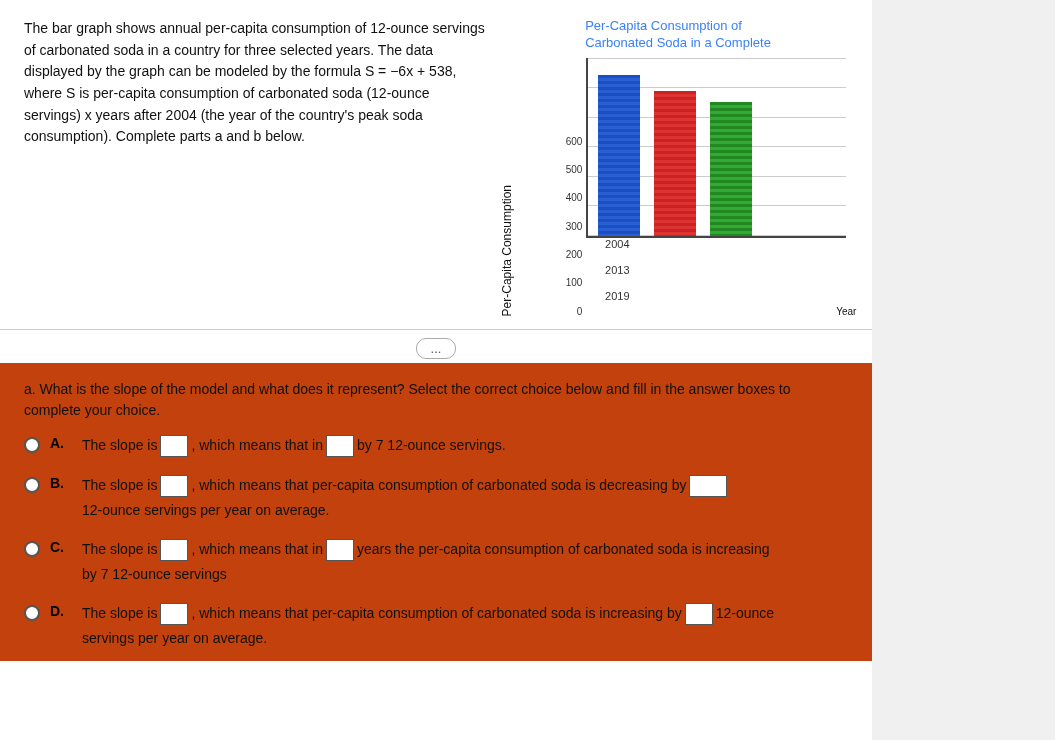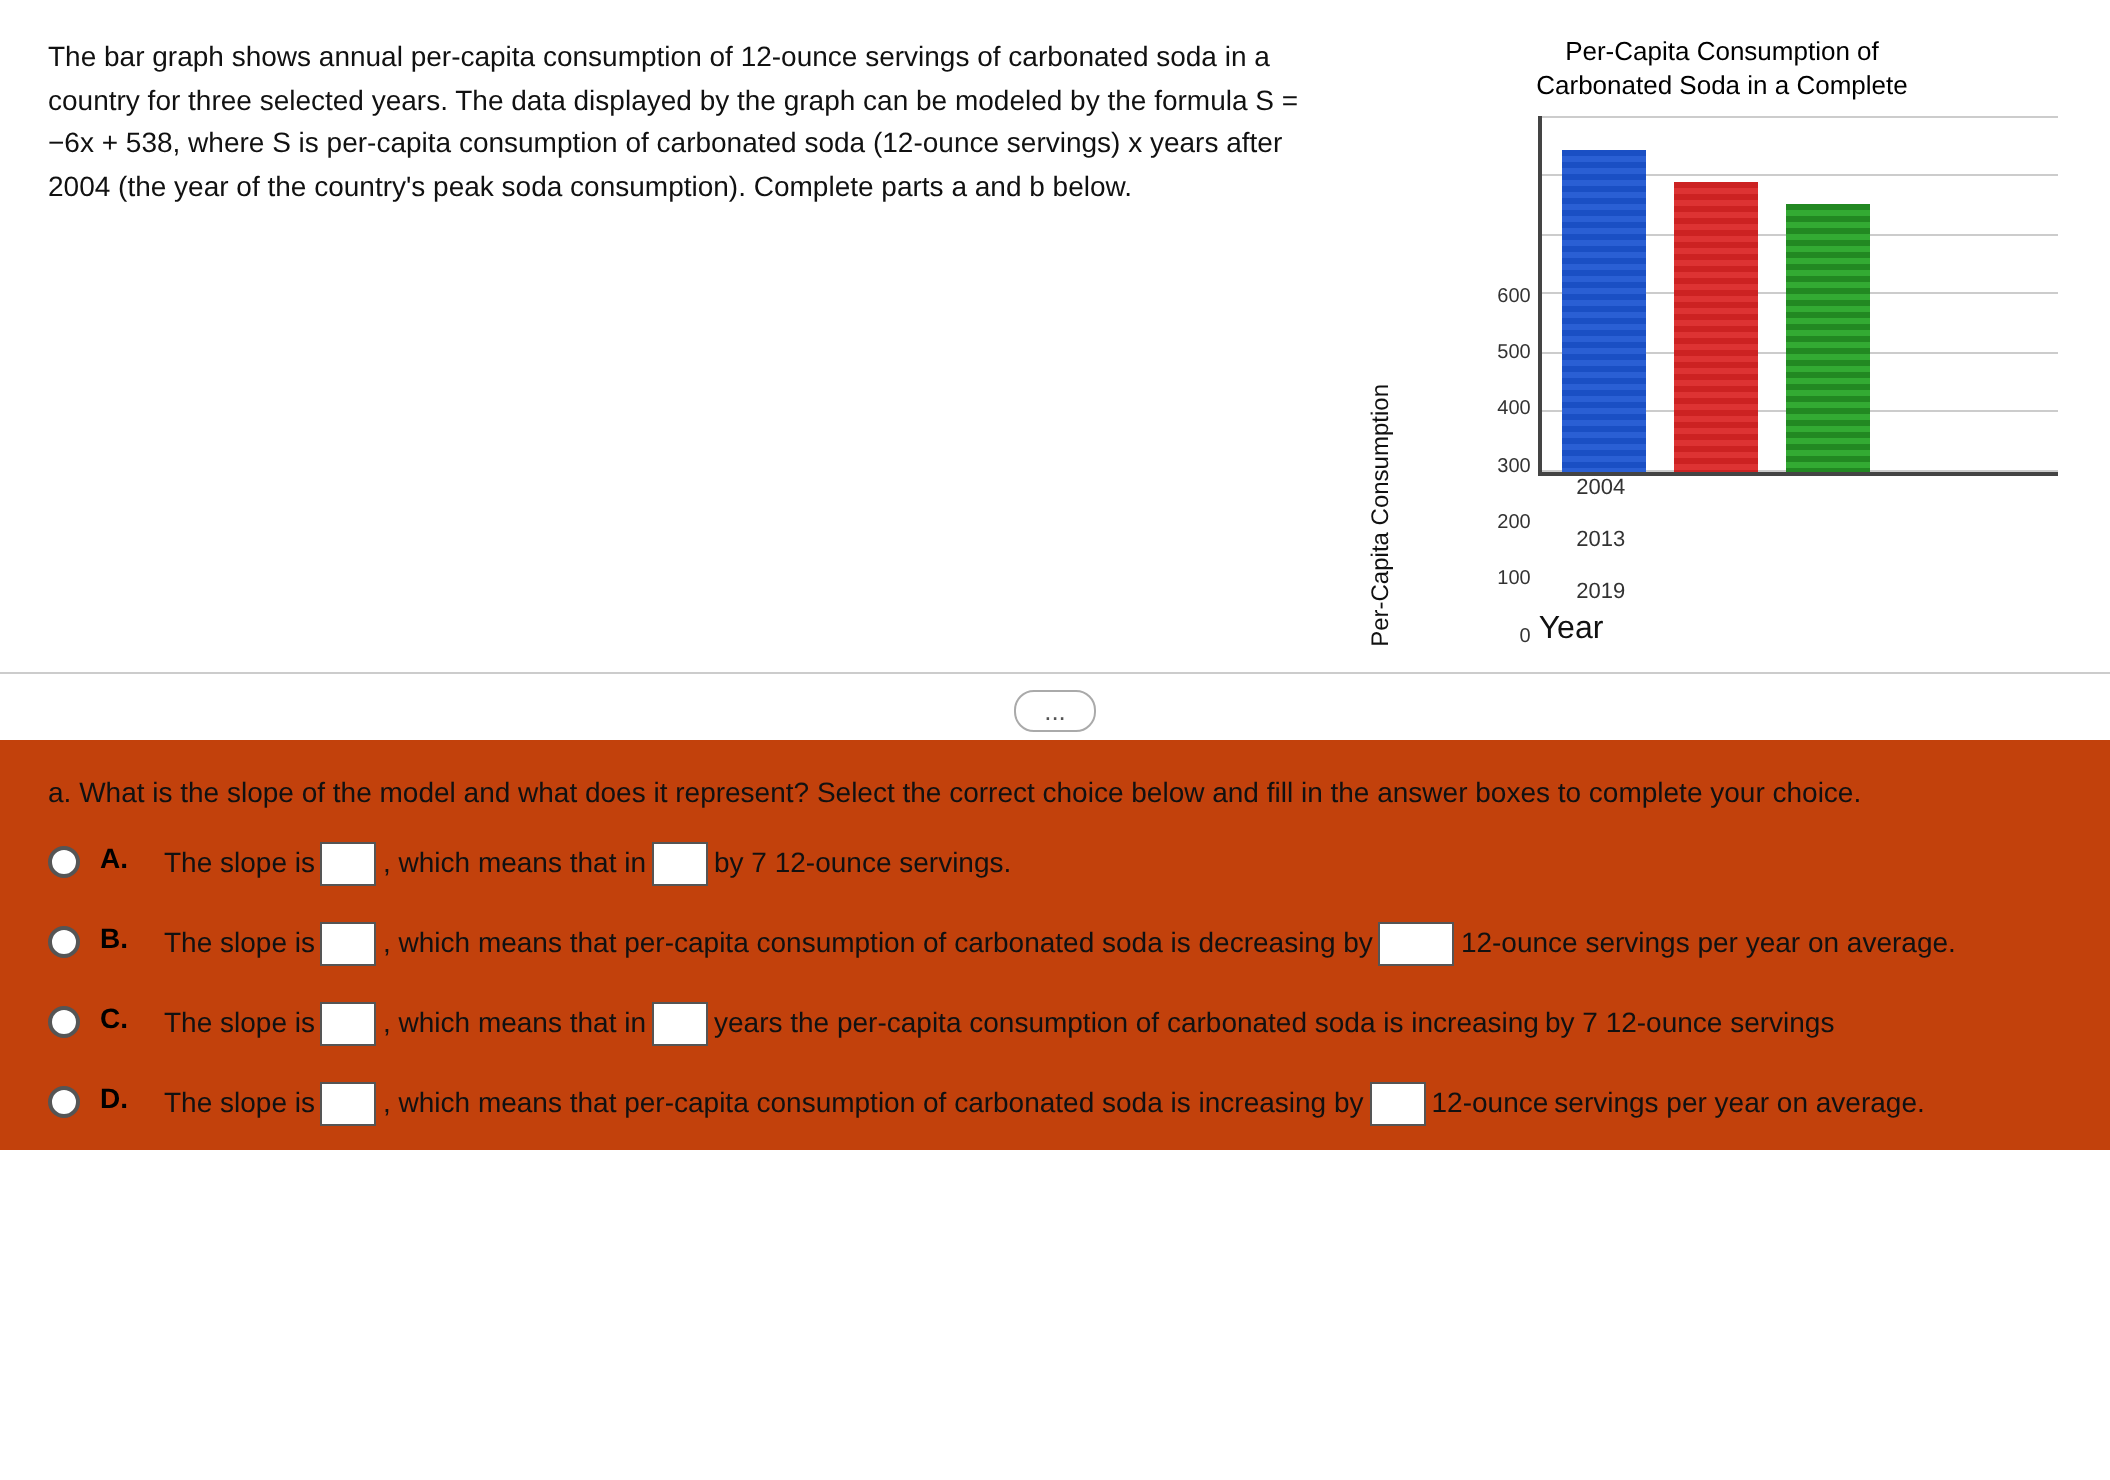--- a/index.html
+++ b/index.html
@@ -6,21 +6,21 @@
     body {
       font-family: Arial, sans-serif;
       font-size: 14px;
       background: #f0f0f0;
       width: 1055px;
       min-height: 740px;
       overflow: hidden;
     }
     .main-container {
       background: white;
-      width: 1055px;
+      width: 872px;
       min-height: 740px;
       display: flex;
       flex-direction: column;
     }
     .top-section {
       display: flex;
       flex-direction: row;
       padding: 18px 24px 12px 24px;
       border-bottom: 1px solid #ccc;
       background: white;
@@ -34,22 +34,21 @@
     }
     .chart-container {
       width: 340px;
       flex-shrink: 0;
       display: flex;
       flex-direction: column;
       align-items: center;
     }
     .chart-title {
       font-size: 13px;
-      text-align: center;
-      color: #000000;
+      color: #3b82f6;
       margin-bottom: 6px;
       line-height: 1.3;
     }
     .chart-area {
       display: flex;
       flex-direction: row;
       align-items: flex-end;
     }
     .y-axis-label {
       writing-mode: vertical-rl;
@@ -143,24 +142,24 @@
       gap: 14px;
       padding-left: 10px;
     }
     .x-label {
       font-size: 11px;
       color: #333;
       width: 42px;
       text-align: center;
     }
     .chart-x-title {
-      font-size: 16px;
+      font-size: 10px;
       color: #111;
       margin-top: 4px;
-      text-align: left;
+      text-align: right;
     }
     .ellipsis-btn {
       display: flex;
       justify-content: center;
       padding: 8px 0 4px 0;
     }
     .ellipsis-pill {
       border: 1px solid #aaa;
       border-radius: 10px;
       padding: 2px 14px;

